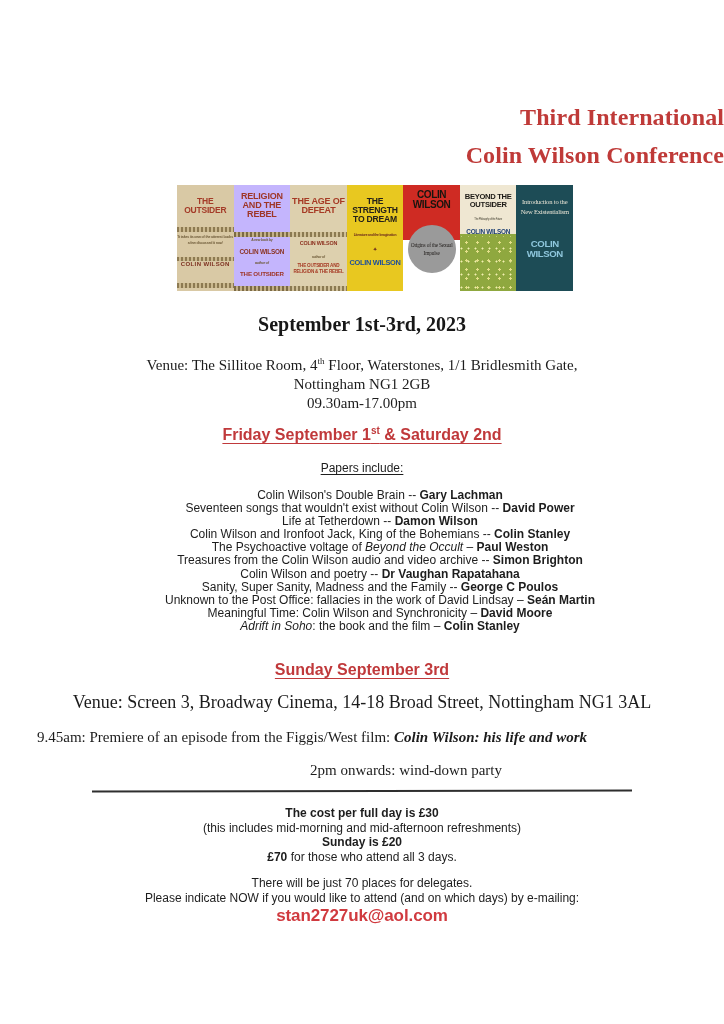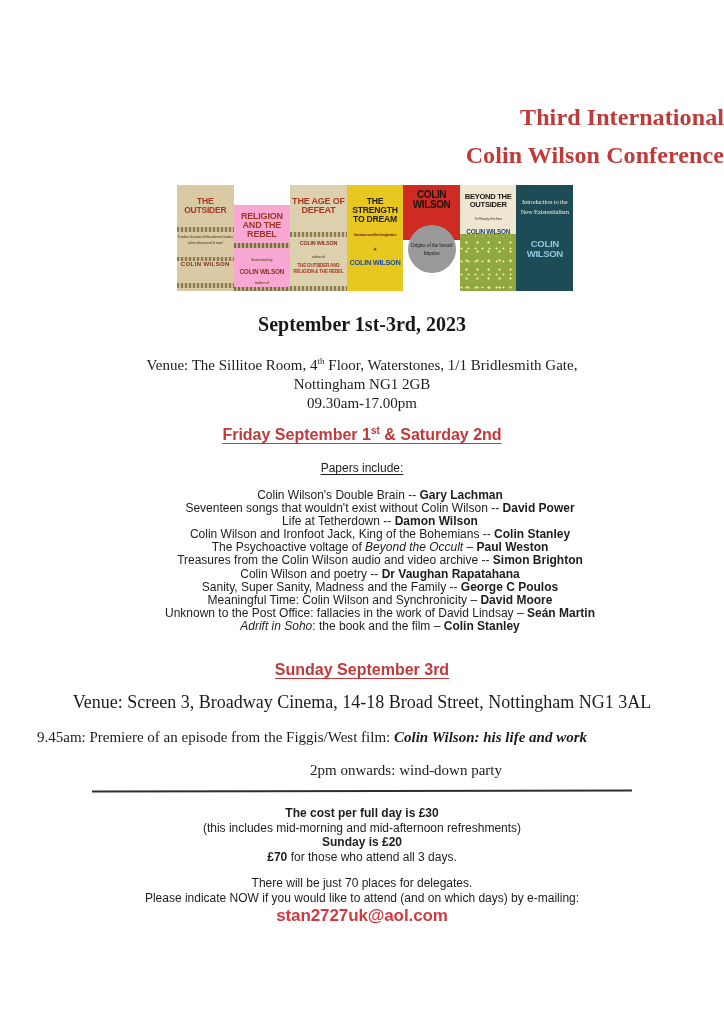--- a/index.html
+++ b/index.html
@@ -70,21 +70,21 @@
   .c1 { background: #d9c9a5; }
   .c1 .band {
     position: absolute; left: 0; right: 0;
     background: repeating-linear-gradient(90deg,#8d7a52 0 2px,#cbb98f 2px 4px);
   }
   .c1 .t-main { top: 12px; font-size: 8.5px; color: #a43b28; }
   .c1 .t-sub  { top: 50px; font-size: 3.6px; color: #6f5c3a; line-height: 1.6; }
   .c1 .t-auth { top: 76px; font-size: 6px; color: #7d3020; letter-spacing: 0.4px;}
 
   
-  .c2 { background: #f9a8d4; margin-top: 20px; }
+  .c2 { background: #c4b5fd; }
   .c2 .band {
     position: absolute; left: 0; right: 0;
     background: repeating-linear-gradient(90deg,#7c6a45 0 2px,#c3b088 2px 4px);
   }
   .c2 .t-main { top: 7px; font-size: 9px; color: #9e3526; }
   .c2 .t-sub  { top: 54px; font-size: 3.4px; color: #6d5a38; }
   .c2 .t-auth { top: 64px; font-size: 6.4px; color: #8a3322; }
   .c2 .t-of   { top: 77px; font-size: 3.6px; color: #6d5a38; font-style: italic;}
   .c2 .t-out  { top: 86px; font-size: 6.2px; color: #9e3526; }
 
@@ -322,22 +322,22 @@
 
   <div class="papers" id="papers-list">
       <div class="row"><span>Colin Wilson's Double Brain</span><span> -- </span><b>Gary Lachman</b></div>
       <div class="row"><span>Seventeen songs that wouldn't exist without Colin Wilson</span><span> -- </span><b>David Power</b></div>
       <div class="row"><span>Life at Tetherdown</span><span> -- </span><b>Damon Wilson</b></div>
       <div class="row"><span>Colin Wilson and Ironfoot Jack, King of the Bohemians</span><span> -- </span><b>Colin Stanley</b></div>
       <div class="row"><span>The Psychoactive voltage of </span><i>Beyond the Occult</i><span> – </span><b>Paul Weston</b></div>
       <div class="row"><span>Treasures from the Colin Wilson audio and video archive</span><span> -- </span><b>Simon Brighton</b></div>
       <div class="row"><span>Colin Wilson and poetry</span><span> -- </span><b>Dr Vaughan Rapatahana</b></div>
       <div class="row"><span>Sanity, Super Sanity, Madness and the Family</span><span> -- </span><b>George C Poulos</b></div>
+      <div class="row"><span>Unknown to the Post Office: fallacies in the work of David Lindsay</span><span> – </span><b>Seán Martin</b></div>
       <div class="row"><span>Meaningful Time: Colin Wilson and Synchronicity</span><span> – </span><b>David Moore</b></div>
-      <div class="row"><span>Unknown to the Post Office: fallacies in the work of David Lindsay</span><span> – </span><b>Seán Martin</b></div>
       <div class="row"><i>Adrift in Soho</i><span>: the book and the film</span><span> – </span><b>Colin Stanley</b></div>
     </div>
 
   <div class="day-heading" id="sunday"><span class="u">Sunday September 3rd</span></div>
 
   <div class="sun-venue">Venue: Screen 3, Broadway Cinema, 14-18 Broad Street, Nottingham NG1 3AL</div>
 
   <div class="sun-film"><span>9.45am: Premiere of an episode from the Figgis/West film: </span><i>Colin Wilson: his life and work</i></div>
 
   <div class="sun-party">2pm onwards: wind-down party</div>

